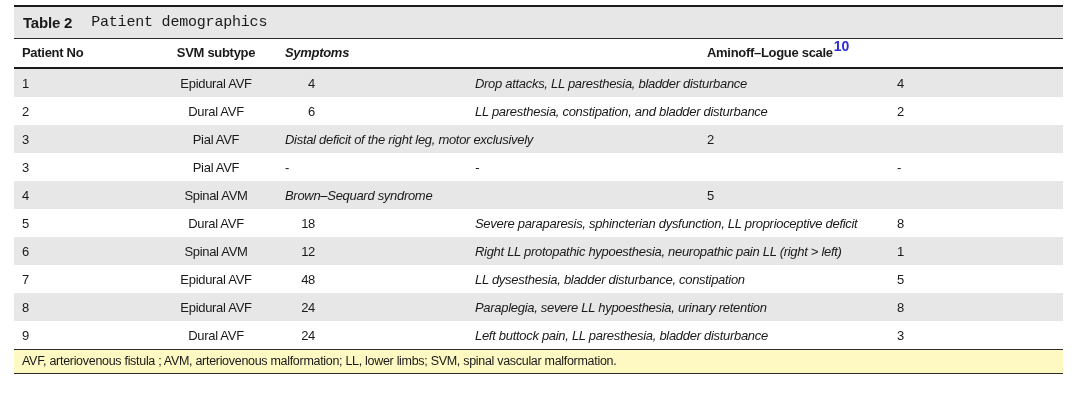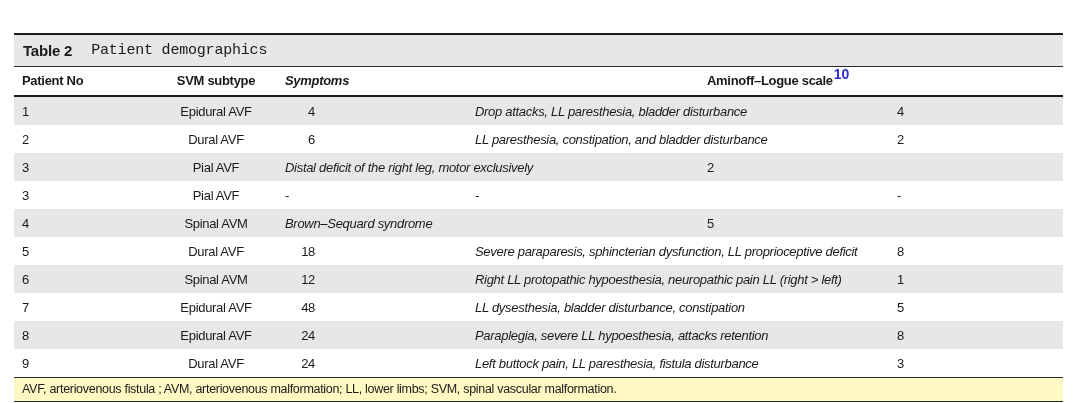--- a/index.html
+++ b/index.html
@@ -1,21 +1,21 @@
 <!DOCTYPE html>
 <html><head>
 <meta charset="utf-8">
 <style>
   html,body { margin:0; padding:0; }
   body {
     width:1080px; height:403px; background:#ffffff;
     font-family:"Liberation Sans", sans-serif;
     color:#1a1a1a; position:relative; overflow:hidden;
   }
-  .table-wrap { position:absolute; top:5px; left:14px; width:1049px;margin-top:28px; }
+  .table-wrap { position:absolute; top:5px; left:14px; width:1049px; }
 
   .rule-thick { height:2px; background:#1c1c1c; }
   .rule-thin  { height:1px; background:#2b2b2b; }
 
   .titlebar {
     background:#e7e7e7; height:31px;
     display:flex; align-items:center; padding-left:9px;
   }
   .title-label   { font-weight:bold; font-size:15px; letter-spacing:-0.2px; }
   .title-caption { font-size:15px; letter-spacing:-0.2px; margin-left:19px;font-family:Liberation Mono, monospace; }
@@ -135,29 +135,29 @@
     <div class="c2">Epidural AVF</div>
     <div class="c3"><span class="tnum">48</span></div>
     <div class="c4">LL dysesthesia, bladder disturbance, constipation</div>
     <div class="c5">5</div>
   </div>
 
   <div class="row shade">
     <div class="c1">8</div>
     <div class="c2">Epidural AVF</div>
     <div class="c3"><span class="tnum">24</span></div>
-    <div class="c4">Paraplegia, severe LL hypoesthesia, attacks retention</div>
+    <div class="c4">Paraplegia, severe LL hypoesthesia, urinary retention</div>
     <div class="c5">8</div>
   </div>
 
   <div class="row">
     <div class="c1">9</div>
     <div class="c2">Dural AVF</div>
     <div class="c3"><span class="tnum">24</span></div>
-    <div class="c4">Left buttock pain, LL paresthesia, fistula disturbance</div>
+    <div class="c4">Left buttock pain, LL paresthesia, bladder disturbance</div>
     <div class="c5">3</div>
   </div>
 
   <div class="rule-thin"></div>
 
   <div class="footnote">AVF, arteriovenous fistula ; AVM, arteriovenous malformation; LL, lower limbs; SVM, spinal vascular malformation.</div>
 
   <div class="rule-thin"></div>
 
 </div>

